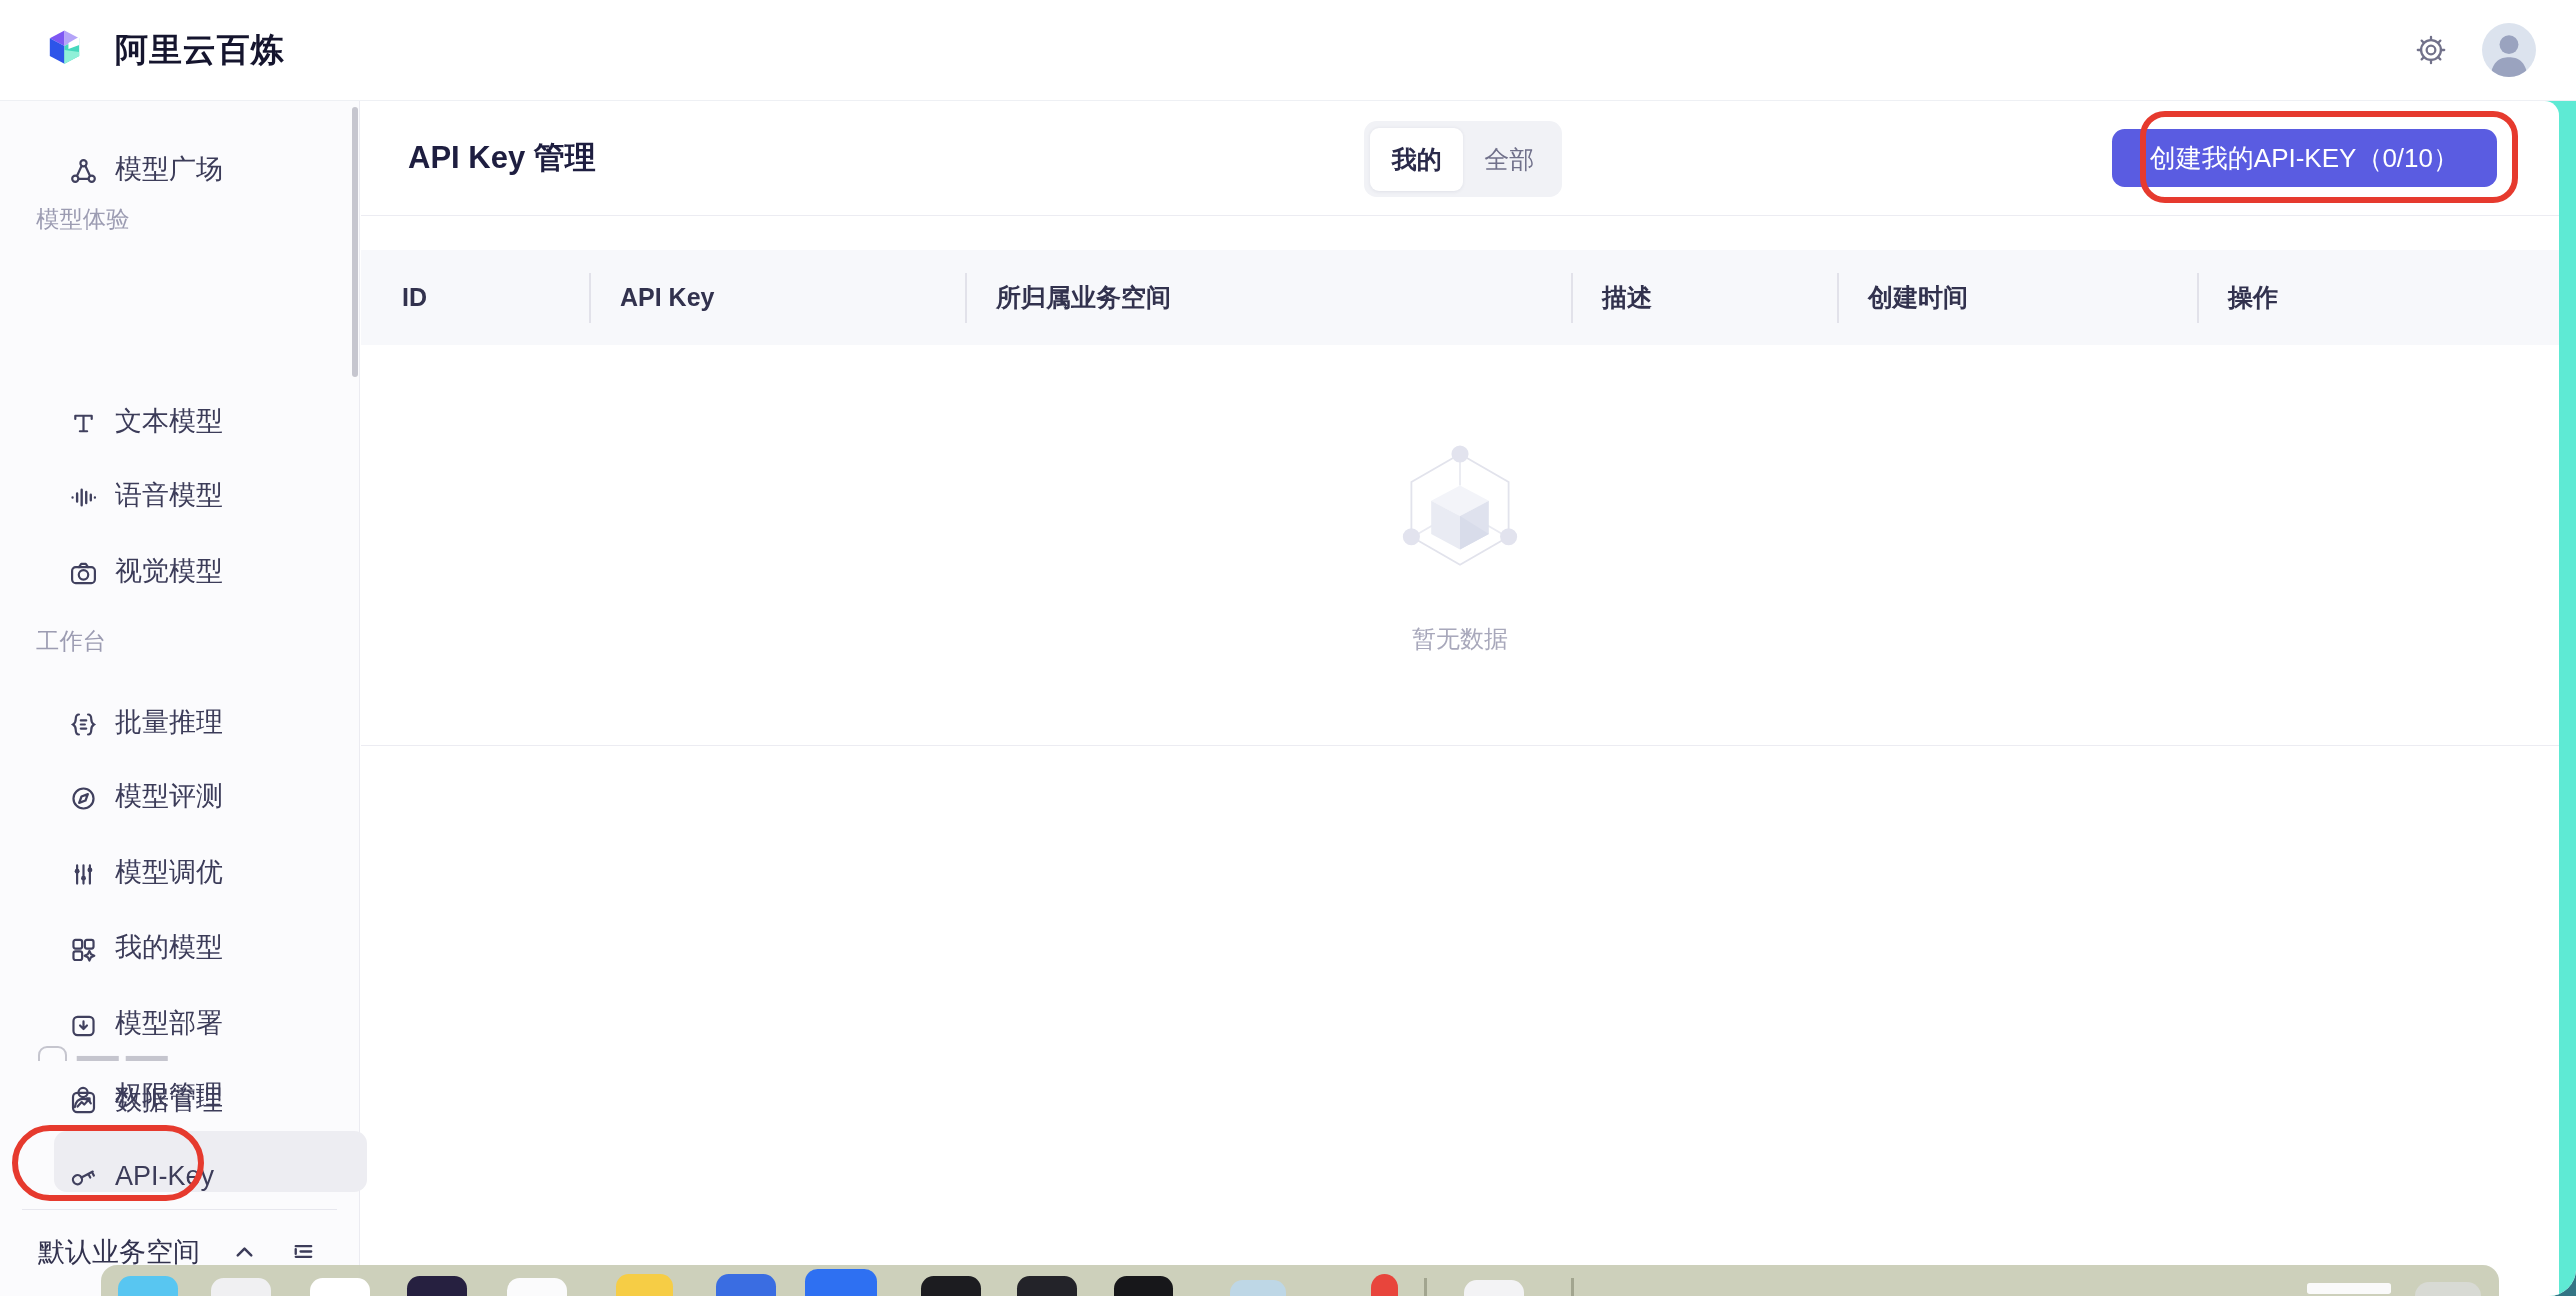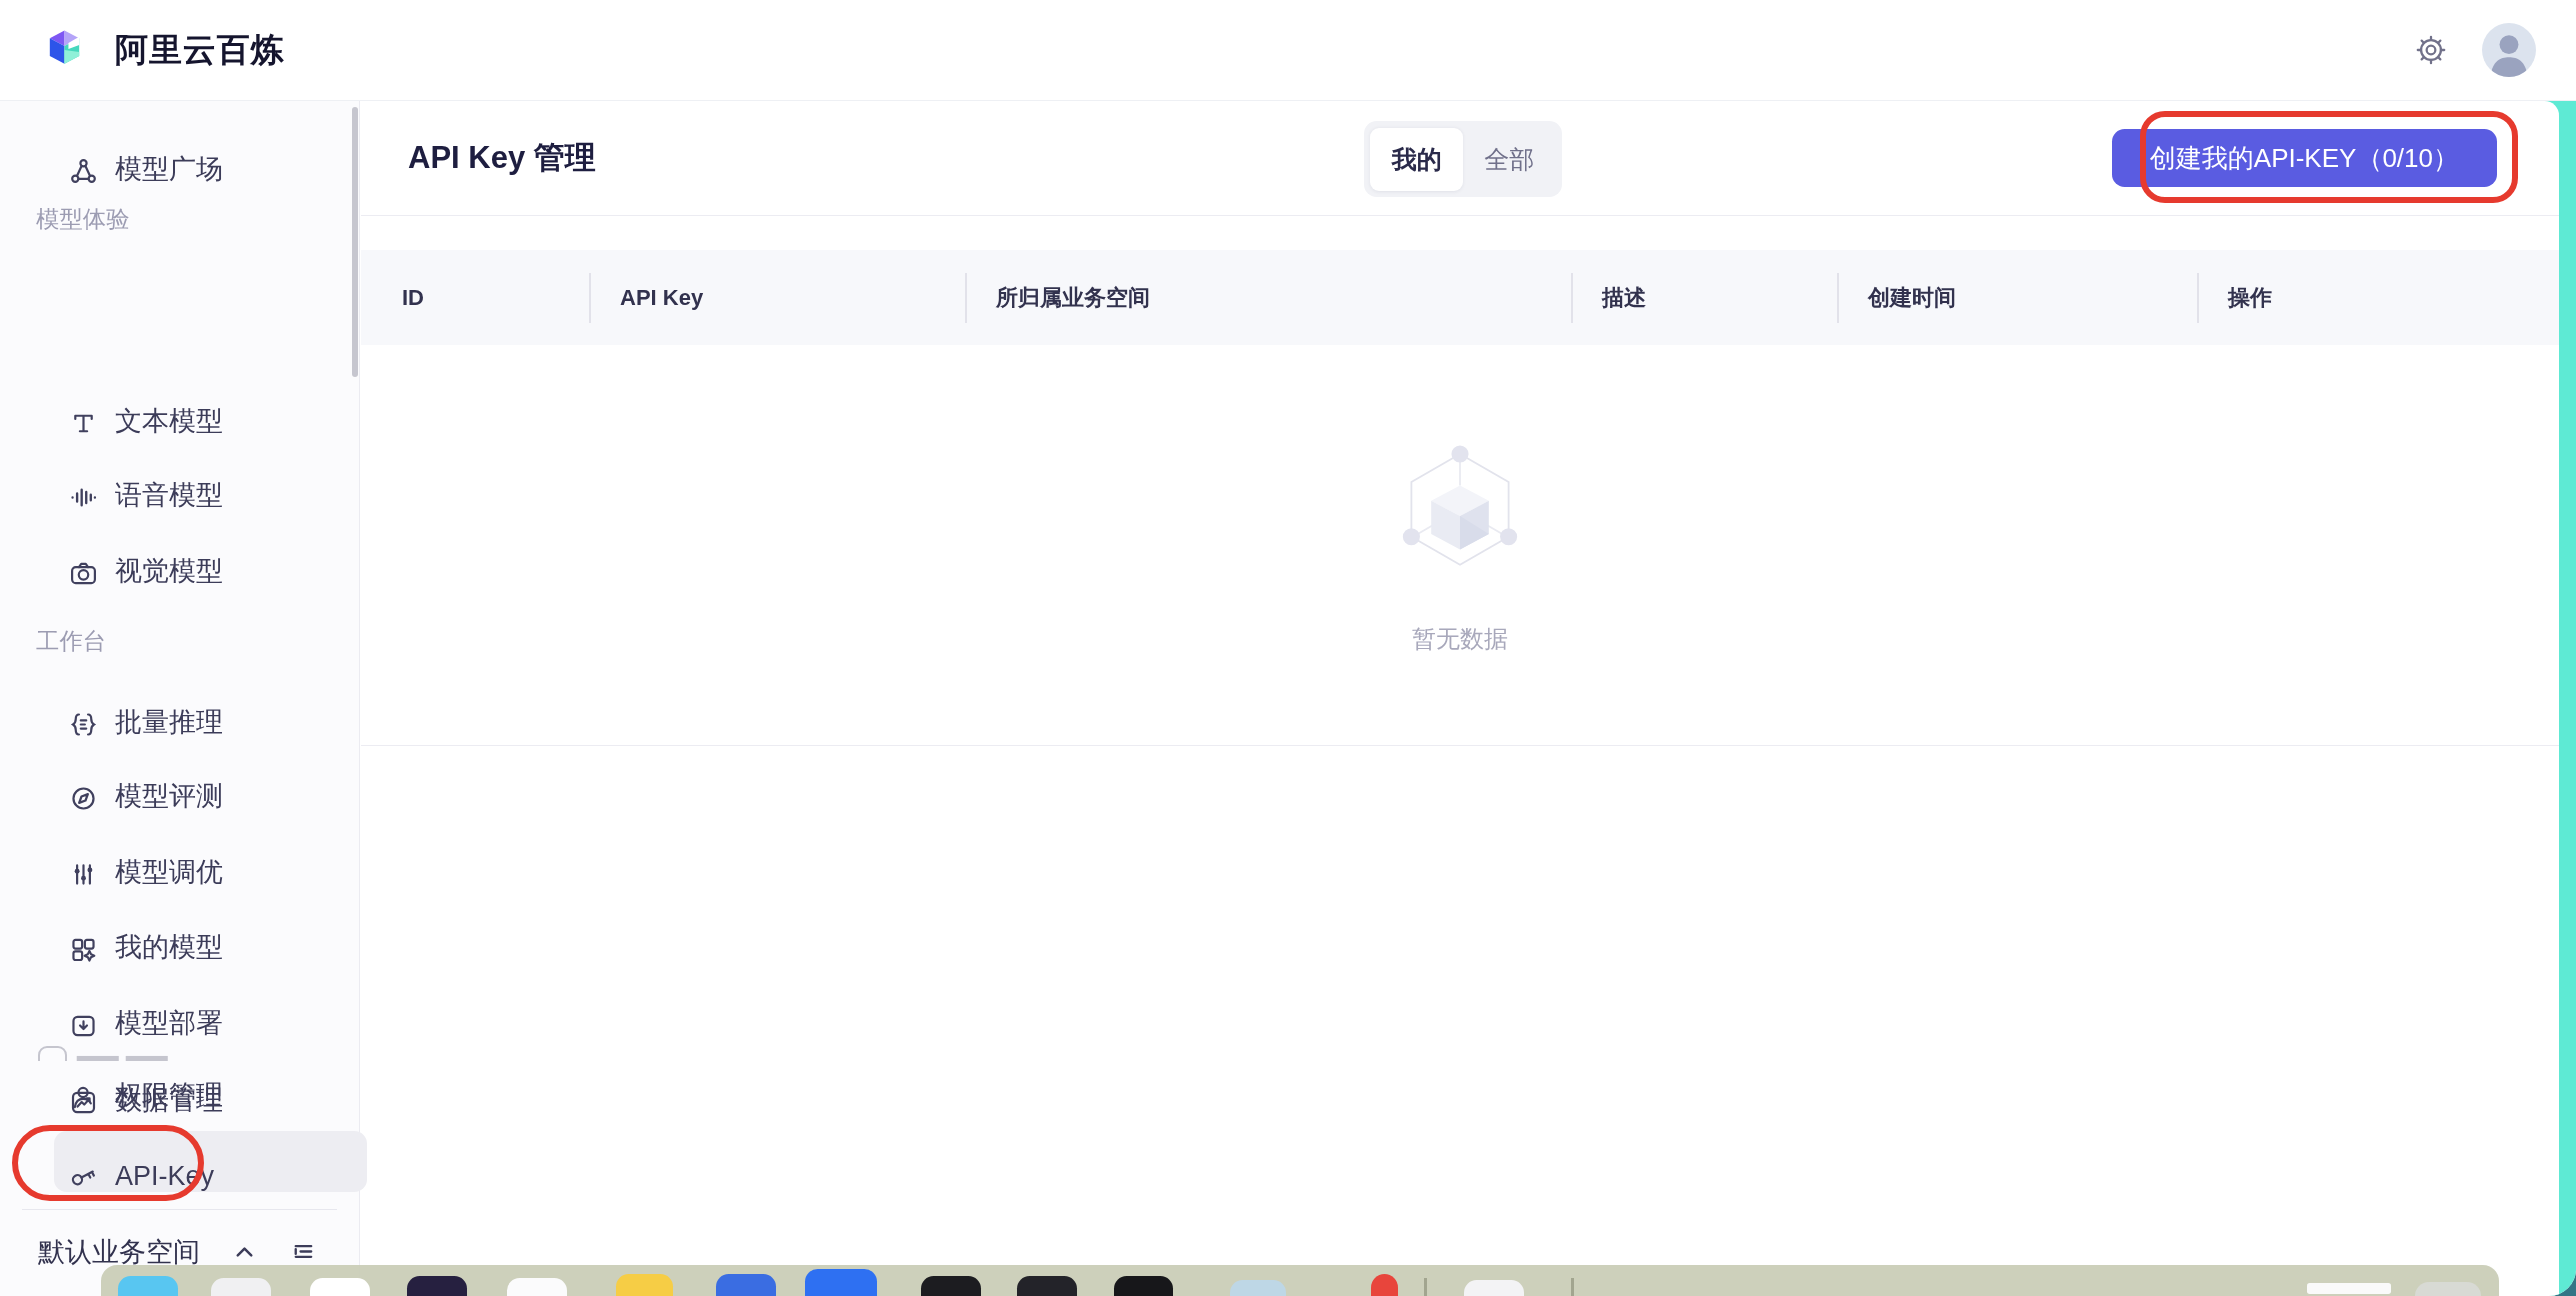--- a/index.html
+++ b/index.html
@@ -45,21 +45,21 @@
   .main{position:absolute;left:361px;top:101px;right:0;bottom:0;background:#5eead4;z-index:3;}
   .card{position:absolute;left:0;top:0;width:2198px;bottom:0;background:#fff;border-radius:0 14.4px 0 0;}
   .card-head{position:absolute;left:0;right:0;top:0;height:115px;border-bottom:0.9px solid #ececf2;}
   .page-title{position:absolute;left:47px;top:50%;transform:translateY(-50%);font-size:31px;font-weight:600;color:#1e1e40;}
   .toggle{position:absolute;left:1003px;top:20px;width:198px;height:76px;background:#f1f2f6;border-radius:12.6px;display:flex;align-items:center;padding:6.3px;font-size:25px;}
   .toggle-opt{flex:1;height:63px;display:flex;align-items:center;justify-content:center;color:#70708a;cursor:pointer;border-radius:9px;}
   .toggle-opt.selected{background:#fff;color:#2a2a4a;font-weight:600;box-shadow:0 0.9px 3.6px rgba(40,40,80,.08);}
   .create-btn{position:absolute;right:62px;top:28px;height:58px;padding:0 38px;border:none;border-radius:12.6px;background:var(--primary);color:#fff;font-size:26px;font-family:inherit;cursor:pointer;display:flex;align-items:center;}
   .ring-button{left:1779px;top:10px;width:378px;height:92px;border-radius:25px;}
 
-  .thead{position:absolute;left:0;right:0;top:149px;height:95px;background:#f7f8fb;display:flex;align-items:center;font-size:22px;font-weight:600;color:#32324e;}
+  .thead{position:absolute;left:0;right:0;top:149px;height:95px;background:#f7f8fb;display:flex;align-items:center;font-size:25px;font-weight:600;color:#32324e;}
   .th{height:100%;display:flex;align-items:center;padding-left:31px;}
   .th:nth-child(1){width:228px;padding-left:41px;}
   .th:nth-child(2){width:376px;}
   .th:nth-child(3){width:606px;}
   .th:nth-child(4){width:266px;}
   .th:nth-child(5){width:360px;}
   .th:nth-child(6){flex:1;}
   .col-sep{position:absolute;top:22.5px;width:1.8px;height:50px;background:#e2e2ea;}
   .tbl-bottom{position:absolute;left:0;right:0;top:644px;height:0.9px;background:#ececf2;}
   .empty{position:absolute;left:0;right:0;top:344px;display:flex;flex-direction:column;align-items:center;}

